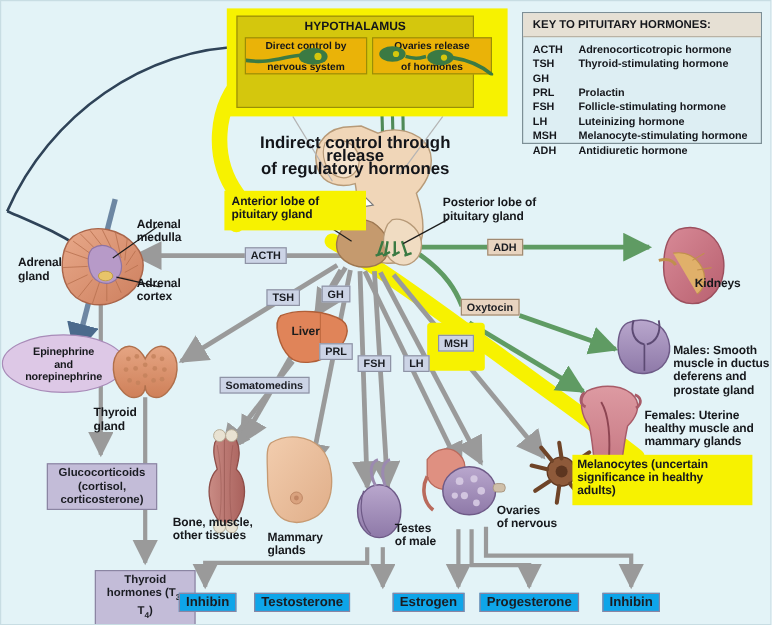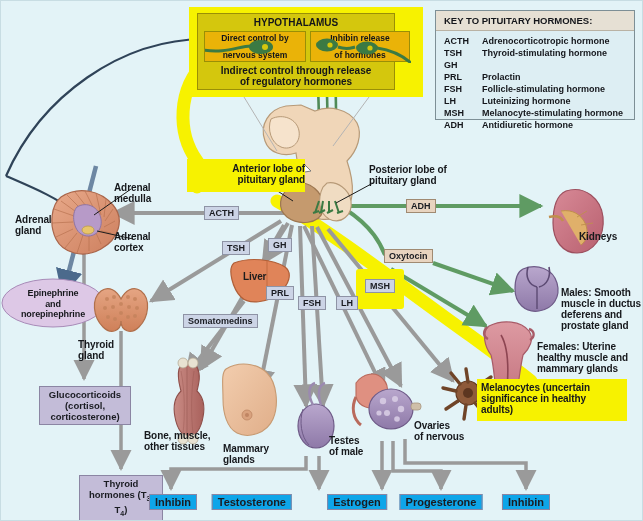--- a/index.html
+++ b/index.html
@@ -73,21 +73,21 @@
   .hypoPanelTop{
     position:absolute;top:1px;width:100%;text-align:center;
     font-size:8.5px;font-weight:bold;color:#13151a;
   }
   .hypoPanelBot{
     position:absolute;bottom:1px;width:100%;text-align:center;
     font-size:8.5px;font-weight:bold;color:#13151a;
   }
   #hypoFoot{
     position:absolute;width:100%;text-align:center;
-    font-size:10px;font-weight:bold;color:#13151a;line-height:11px;
+    font-size:14px;font-weight:bold;color:#13151a;line-height:11px;margin-top:48px;
   }
 
   
   #keyBox{
     position:absolute;
     background:#ddeef3;
     border:1px solid #7d8f96;
     box-sizing:border-box;
     padding:0;
   }
@@ -398,21 +398,21 @@
       <div class="hypoPanelTop">Direct control by</div>
       <div class="hypoPanelBot">nervous system</div>
       <svg width="102" height="31" style="position:absolute;left:0;top:0;">
         <path d="M-2,18 C20,22 34,14 46,14" stroke="#3b7a43" stroke-width="3" fill="none"></path>
         <ellipse cx="56" cy="15" rx="12" ry="7" fill="#3b7a43"></ellipse>
         <circle cx="60" cy="15" r="3" fill="#d4c70d"></circle>
       </svg>
     </div>
 
     <div class="hypoPanel" style="left:112px;top:17px;width:100px;height:31px;">
-      <div class="hypoPanelTop">Inhibin release</div>
+      <div class="hypoPanelTop">Ovaries release</div>
       <div class="hypoPanelBot">of hormones</div>
       <svg width="100" height="31" style="position:absolute;left:0;top:0;">
         <ellipse cx="16" cy="13" rx="11" ry="6.5" fill="#3b7a43"></ellipse>
         <circle cx="19" cy="13" r="2.6" fill="#d4c70d"></circle>
         <path d="M27,15 C36,18 40,16 44,15" stroke="#3b7a43" stroke-width="3" fill="none"></path>
         <ellipse cx="56" cy="16" rx="11" ry="6.5" fill="#3b7a43"></ellipse>
         <circle cx="59" cy="16" r="2.6" fill="#d4c70d"></circle>
         <path d="M66,16 C80,18 92,24 100,31" stroke="#3b7a43" stroke-width="3" fill="none"></path>
       </svg>
     </div>
@@ -453,21 +453,21 @@
         <span class="keyAbbr">MSH</span>
         <span class="keyFull">Melanocyte-stimulating hormone</span>
       </div>
       <div class="keyRow">
         <span class="keyAbbr">ADH</span>
         <span class="keyFull">Antidiuretic hormone</span>
       </div>
     </div>
   </div>
 
-  <div class="txt" style="left:192px;top:162px;width:112px;text-align:right;">
+  <div class="txt" style="left:192px;top:162px;width:112px;text-align:left;">
     <div>Anterior lobe of</div>
     <div>pituitary gland</div>
   </div>
   <div class="txt" style="left:368px;top:163px;">
     <div>Posterior lobe of</div>
     <div>pituitary gland</div>
   </div>
 
   <div class="tag" style="left:203px;top:205px;">ACTH</div>
   <div class="tag" style="left:221px;top:240px;">TSH</div>

